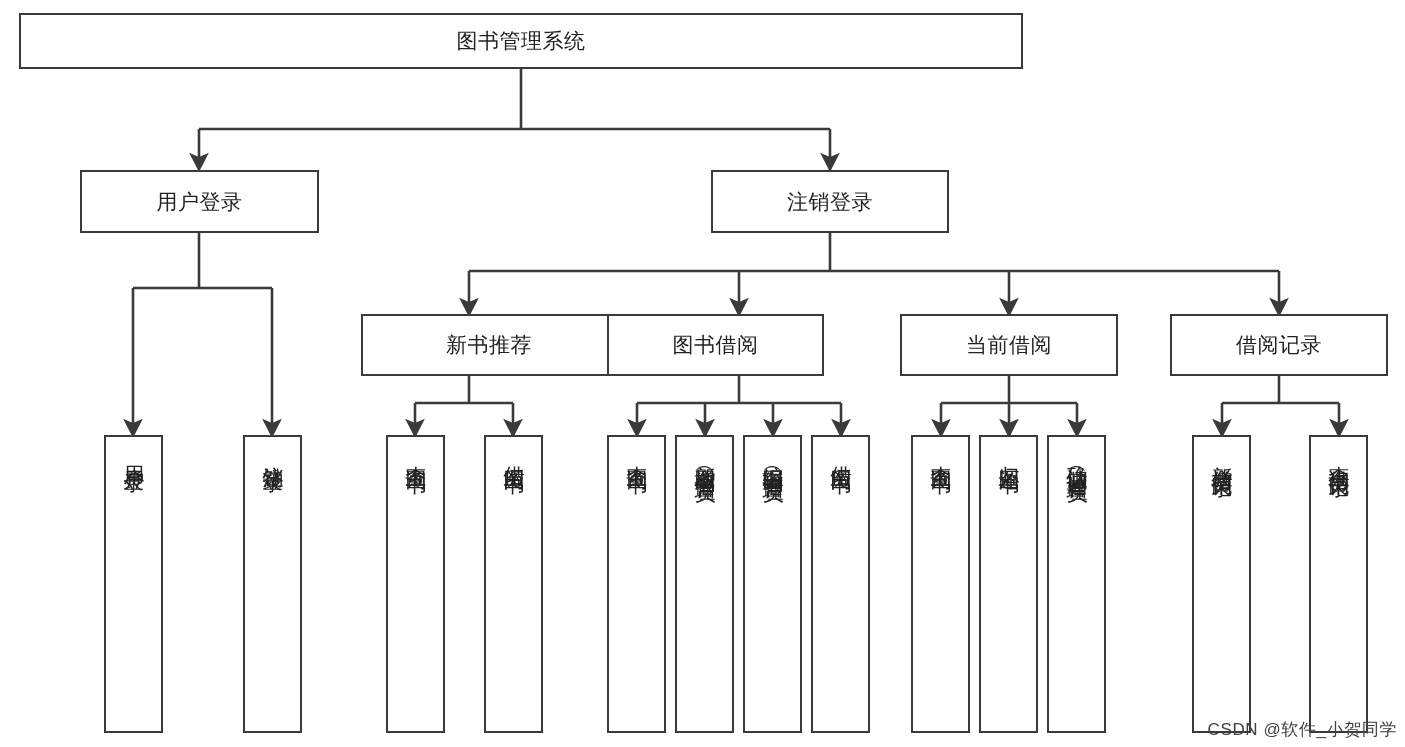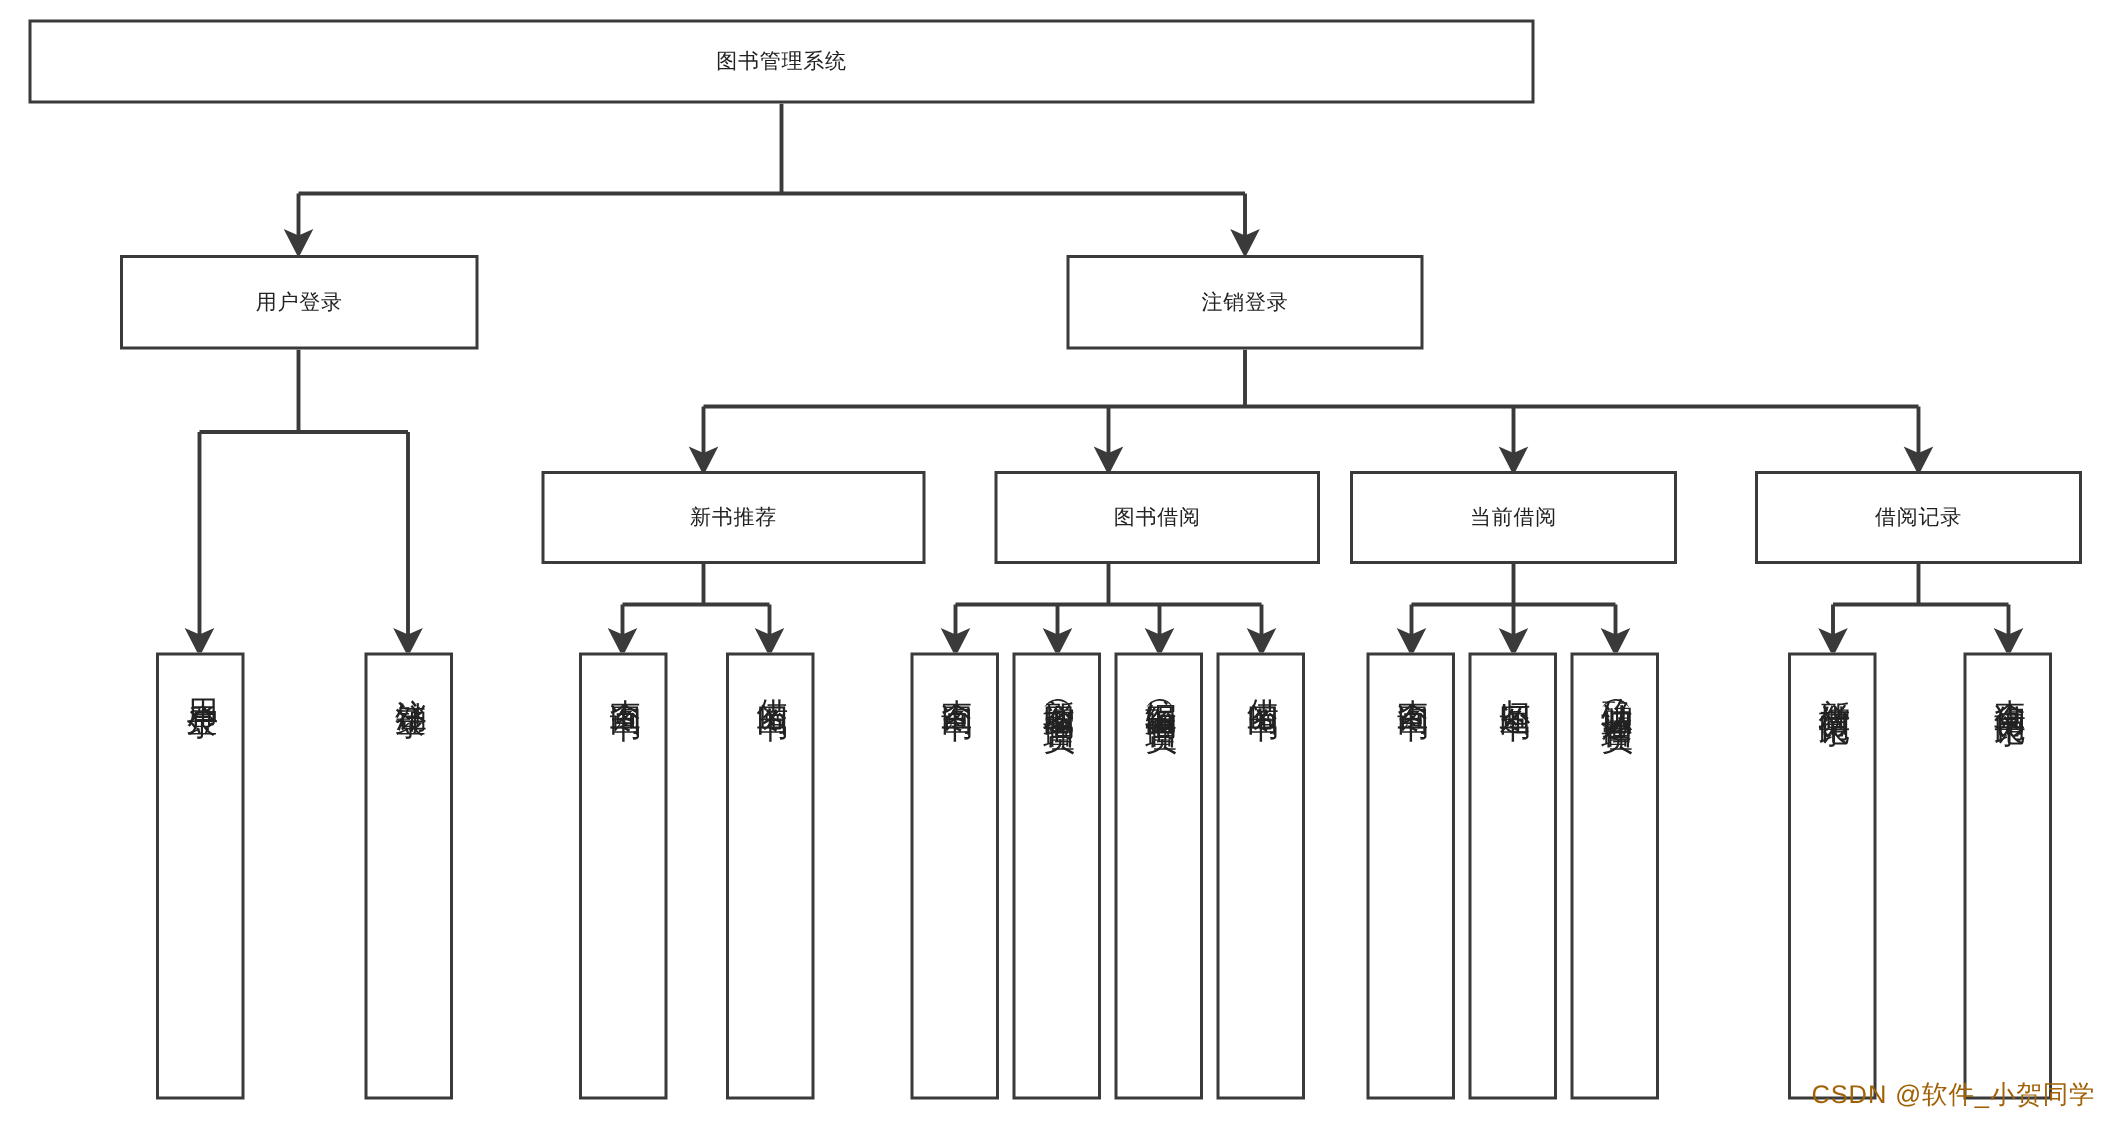--- a/index.html
+++ b/index.html
@@ -31,21 +31,21 @@
     position: absolute;
     box-sizing: border-box;
     background: #ffffff;
     border: 2.5px solid #3a3a3a;
     display: flex;
     align-items: center;
     justify-content: center;
     z-index: 2;
   }
   .node .node-label {
-    font-size: 14px;
+    font-size: 21px;
     line-height: 1.12;
     letter-spacing: 0.5px;
     color: #222222;
     white-space: nowrap;
     text-align: center;
   }
   .node.leaf {
     align-items: flex-start;
     padding-top: 12px;
   }
@@ -56,21 +56,21 @@
     line-height: 1.38;
     letter-spacing: 2.5px;
     white-space: pre;
     max-height: 100%;
   }
   #watermark {
     position: absolute;
     right: 8px;
     bottom: 6px;
     font-size: 17px;
-    color: #a16207;
+    color: #404040;
     letter-spacing: 0.6px;
     z-index: 5;
     white-space: nowrap;
   }
 </style>
 </head>
 <body>
 
 <div id="diagram-canvas">
 
@@ -131,21 +131,21 @@
   <div class="node" style="left:80px; top:170px; width:239px; height:63px;">
     <span class="node-label">用户登录</span>
   </div>
   <div class="node" style="left:711px; top:170px; width:238px; height:63px;">
     <span class="node-label">注销登录</span>
   </div>
 
   <div class="node" style="left:361px; top:314px; width:256px; height:62px;">
     <span class="node-label">新书推荐</span>
   </div>
-  <div class="node" style="left:663px; top:314px; width:217px; height:62px;">
+  <div class="node" style="left:607px; top:314px; width:217px; height:62px;">
     <span class="node-label">图书借阅</span>
   </div>
   <div class="node" style="left:1170px; top:314px; width:218px; height:62px;">
     <span class="node-label">借阅记录</span>
   </div>
   <div class="node" style="left:900px; top:314px; width:218px; height:62px;">
     <span class="node-label">当前借阅</span>
   </div>
 
   <div class="node leaf" style="left:104px; top:435px; width:59px; height:298px;">

